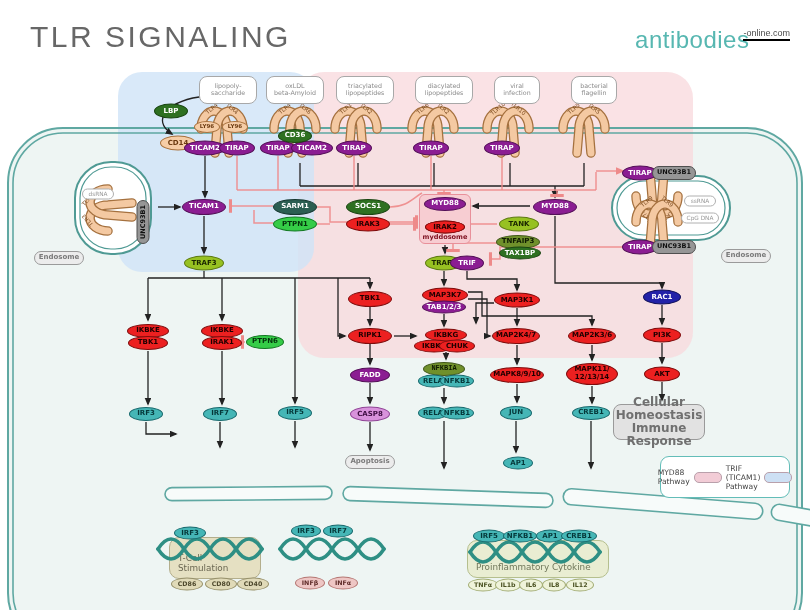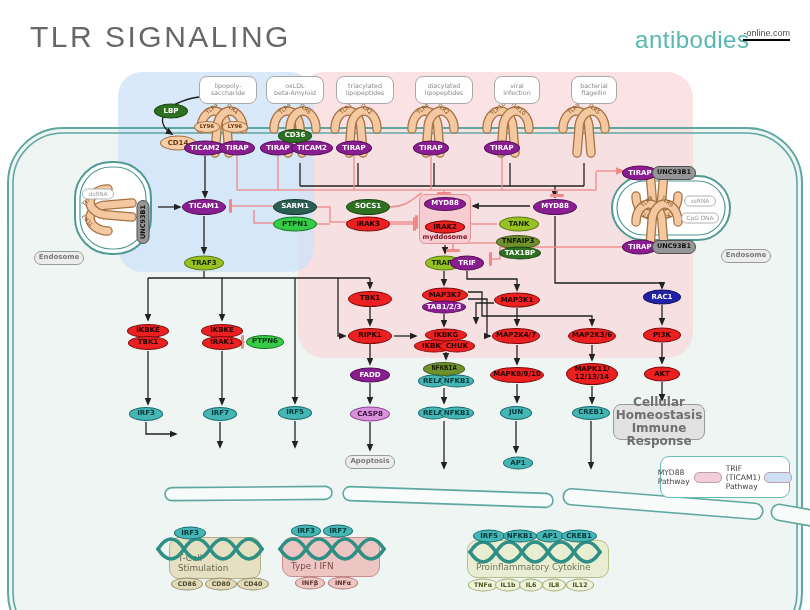--- a/index.html
+++ b/index.html
@@ -340,21 +340,20 @@
       <div class="node orchid" style="left: 370px; top: 414px; width: 40px; height: 15px;">CASP8</div>
       <div class="node teal" style="left: 433px; top: 413px; width: 30px; height: 13px;">RELA</div>
       <div class="node teal" style="left: 457px; top: 413px; width: 34px; height: 13px;">NFKB1</div>
       <div class="node teal" style="left: 516px; top: 413px; width: 32px; height: 14px;">JUN</div>
       <div class="node teal" style="left: 591px; top: 413px; width: 38px; height: 14px;">CREB1</div>
       <div class="node pill" style="left: 370px; top: 462px; width: 50px; height: 14px;">Apoptosis</div>
       <div class="node teal" style="left: 518px; top: 463px; width: 30px; height: 13px;">AP1</div>
       <div class="node graybox" style="left: 659px; top: 422px; width: 92px; height: 36px;">Cellular Homeostasis
 Immune Response</div>
       <div class="node genebox tanbox" style="left: 215px; top: 558px; width: 92px; height: 42px;">T-Cell Stimulation</div>
-      <div class="node genebox pinkbox" style="left: 331px; top: 557px; width: 98px; height: 40px;">Type I IFN</div>
       <div class="node genebox pgbox" style="left: 538px; top: 559px; width: 142px; height: 38px;">Proinflammatory Cytokine</div>
       <div class="node teal" style="left: 190px; top: 533px; width: 32px; height: 13px;">IRF3</div>
       <div class="node teal" style="left: 306px; top: 531px; width: 30px; height: 13px;">IRF3</div>
       <div class="node teal" style="left: 338px; top: 531px; width: 30px; height: 13px;">IRF7</div>
       <div class="node teal" style="left: 489px; top: 536px; width: 32px; height: 13px;">IRF5</div>
       <div class="node teal" style="left: 520px; top: 536px; width: 34px; height: 13px;">NFKB1</div>
       <div class="node teal" style="left: 550px; top: 536px; width: 28px; height: 13px;">AP1</div>
       <div class="node teal" style="left: 579px; top: 536px; width: 36px; height: 13px;">CREB1</div>
       <div class="node tanoval" style="left: 187px; top: 584px; width: 32px; height: 13px;">CD86</div>
       <div class="node tanoval" style="left: 221px; top: 584px; width: 32px; height: 13px;">CD80</div>

